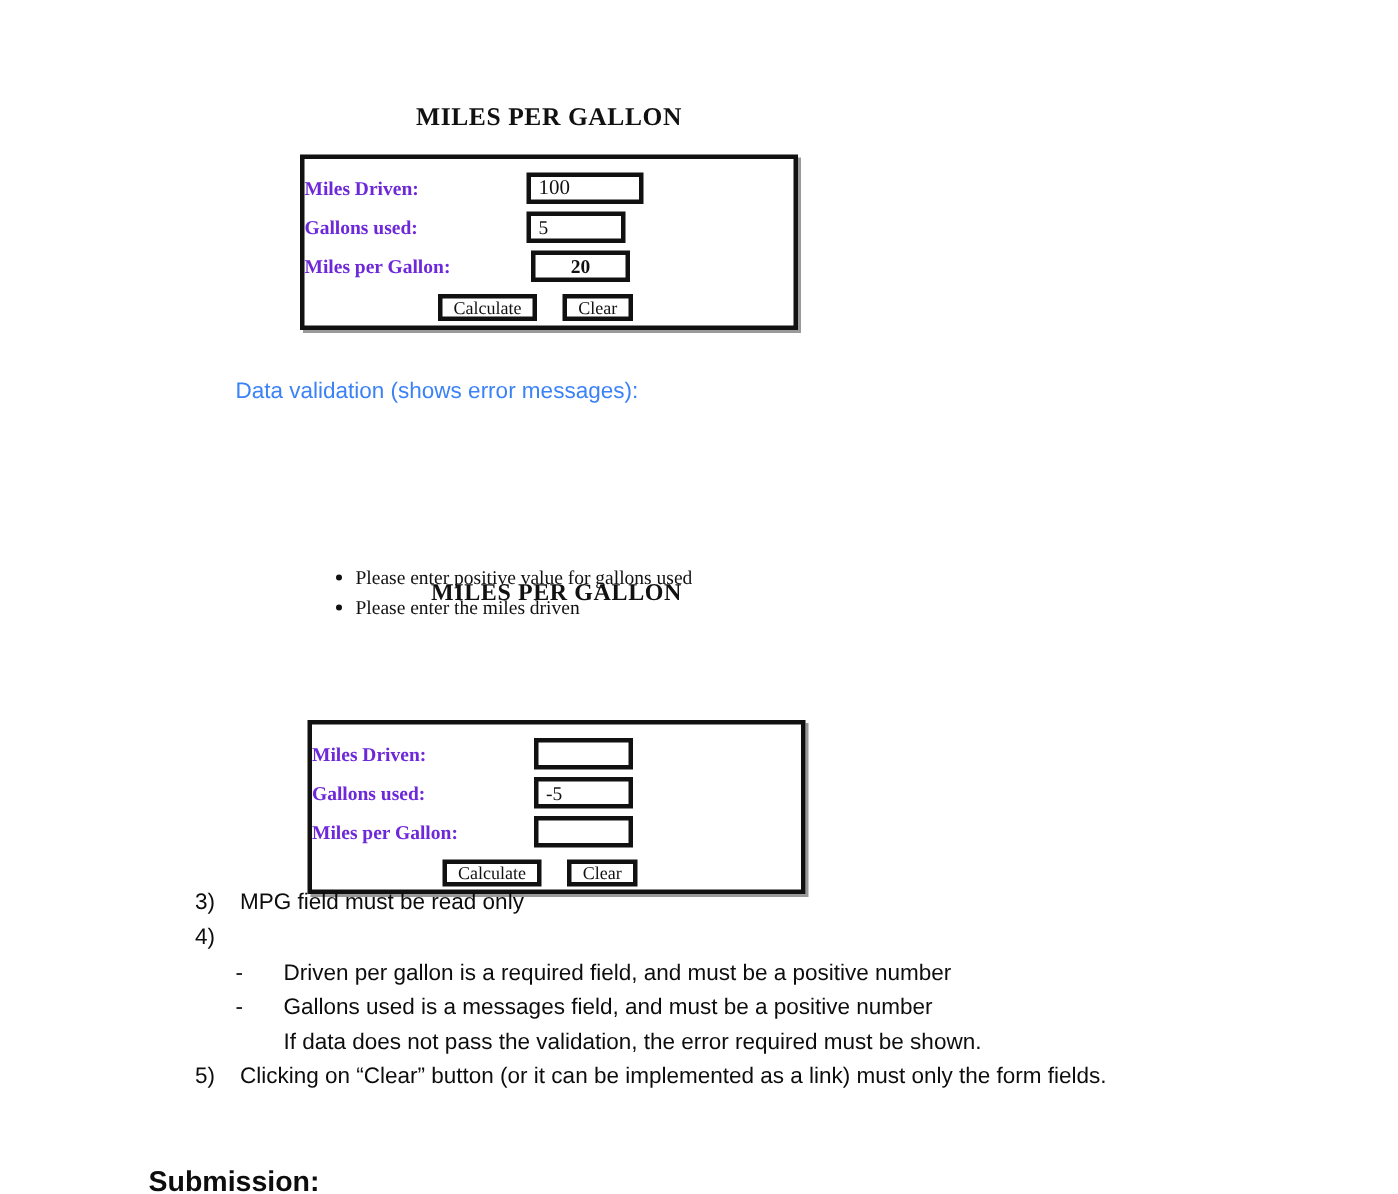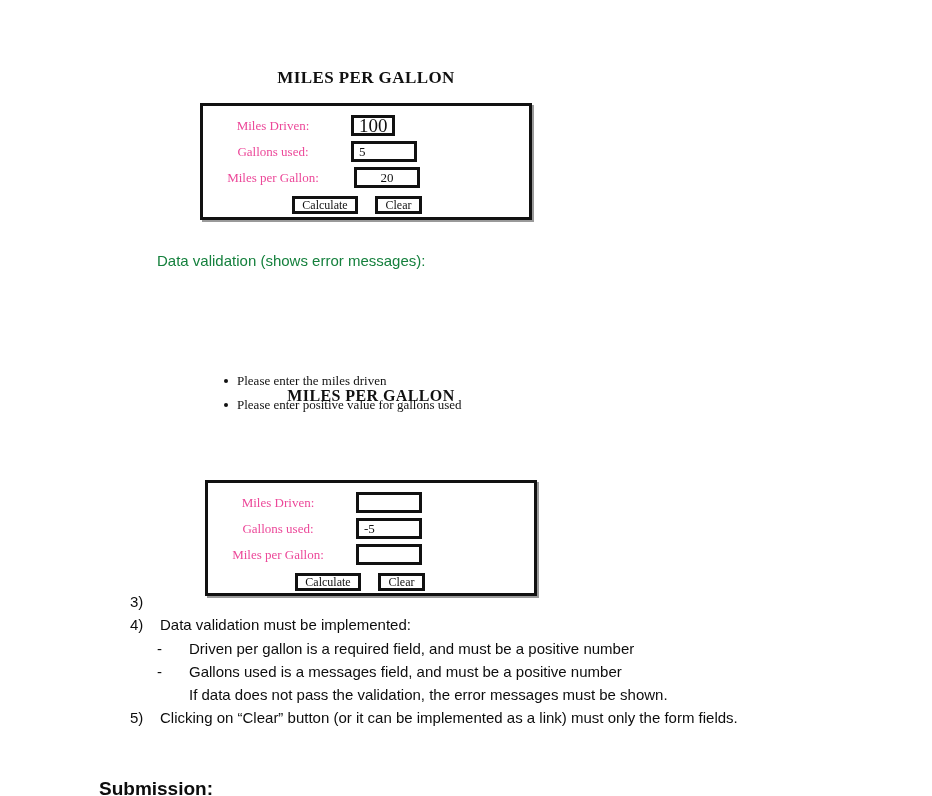--- a/index.html
+++ b/index.html
@@ -38,23 +38,24 @@
     box-sizing: border-box;
     box-shadow: 2px 2px 0 #9a9a9a;
   }
   .field-row {
     display: flex;
     align-items: center;
     justify-content: flex-start;
   }
   .field-label {
     font-family: "Liberation Serif", serif;
-    text-align: center;
-    color: #ec4899;
-    white-space: nowrap;
+    text-align: left;
+    color: #6d28d9;
+    white-space: nowrap;
+    font-weight: bold;
   }
   .field-input {
     border: 3px solid #111;
     background: #ffffff;
     box-sizing: border-box;
     font-family: "Liberation Serif", serif;
     color: #111;
     outline: none;
     padding: 0 5px;
   }
@@ -94,21 +95,21 @@
     width: 4px;
     height: 4px;
     border-radius: 50%;
     background: #111;
   }
 
   
   .doc-text {
     position: absolute;
     font-family: "Liberation Sans", sans-serif;
-    color: #15803d;
+    color: #3b82f6;
     white-space: nowrap;
   }
   .num-item {
     position: absolute;
     font-family: "Liberation Sans", sans-serif;
     color: #0d0d0d;
     white-space: nowrap;
   }
   .num-item .marker {
     position: absolute;
@@ -147,50 +148,50 @@
 </style>
 </head>
 <body>
 
 <div class="mock mock-title" style="left:200px; top:24px; width:332px; font-size:17px;">MILES PER GALLON</div>
 
 <div class="mock form-box" style="left:200px; top:59px; width:332px; height:117px;">
 
   <div class="field-row" style="margin-top:8px; height:23px;">
     <span class="field-label" style="width:140px; font-size:13px;">Miles Driven:</span>
-    <input class="field-input" type="text" style="margin-left: 8px; width: 44px; height: 21px; font-size: 19px;" value="100">
+    <input class="field-input" type="text" style="margin-left: 8px; width: 78px; height: 21px; font-size: 14px;" value="100">
   </div>
 
   <div class="field-row" style="margin-top:3px; height:23px;">
     <span class="field-label" style="width:140px; font-size:13px;">Gallons used:</span>
     <input class="field-input" type="text" style="margin-left: 8px; width: 66px; height: 21px; font-size: 13px;" value="5">
   </div>
 
   <div class="field-row" style="margin-top:3px; height:23px;">
     <span class="field-label" style="width:140px; font-size:13px;">Miles per Gallon:</span>
-    <input class="field-input" type="text" readonly="" style="margin-left: 11px; width: 66px; height: 21px; font-size: 13px; text-align: center;" value="20">
+    <input class="field-input" type="text" readonly="" style="margin-left: 11px; width: 66px; height: 21px; font-size: 13px; text-align: center; font-weight: bold;" value="20">
   </div>
 
   <div class="btn-row" style="margin-top:7px; margin-left:89px;">
     <button class="mock-btn" style="width:66px; height:18px; font-size:12px;">Calculate</button>
     <button class="mock-btn" style="width:47px; height:18px; font-size:12px; margin-left:17px;">Clear</button>
   </div>
 </div>
 
 <div class="doc-text" style="left:157px; top:252px; font-size:15px;">Data validation (shows error messages):</div>
 
 <div class="mock mock-title" style="left:205px; top:343px; width:332px; font-size:16px;">MILES PER GALLON</div>
 
 <ul class="err-list" style="position:absolute; left:222px; top:371px; font-size:13px;">
+  <li style="height:20px; line-height:20px; margin-top:4px;">
+    <span>Please enter positive value for gallons used</span>
+  </li>
   <li style="height:20px; line-height:20px;">
     <span>Please enter the miles driven</span>
   </li>
-  <li style="height:20px; line-height:20px; margin-top:4px;">
-    <span>Please enter positive value for gallons used</span>
-  </li>
 </ul>
 
 <div class="mock form-box" style="left:205px; top:436px; width:332px; height:116px;">
 
   <div class="field-row" style="margin-top:8px; height:23px;">
     <span class="field-label" style="width:140px; font-size:13px;">Miles Driven:</span>
     <input class="field-input" type="text" style="margin-left: 8px; width: 66px; height: 21px; font-size: 13px;" value="">
   </div>
 
   <div class="field-row" style="margin-top:3px; height:23px;">
@@ -204,40 +205,40 @@
   </div>
 
   <div class="btn-row" style="margin-top:7px; margin-left:87px;">
     <button class="mock-btn" style="width:66px; height:18px; font-size:12px;">Calculate</button>
     <button class="mock-btn" style="width:47px; height:18px; font-size:12px; margin-left:17px;">Clear</button>
   </div>
 </div>
 
 <div class="num-item" style="left:130px; top:593px; font-size:15px;">
   <span class="marker">3)</span>
+  <span class="body">MPG field must be read only</span>
 </div>
 
 <div class="num-item" style="left:130px; top:616px; font-size:15px;">
   <span class="marker">4)</span>
-  <span class="body">Data validation must be implemented:</span>
 </div>
 
 <div class="sub-item" style="left:157px; top:640px; font-size:15px;">
   <span class="dash">-</span>
   <span class="body">Driven per gallon is a required field, and must be a positive number</span>
 </div>
 
 <div class="sub-item" style="left:157px; top:663px; font-size:15px;">
   <span class="dash">-</span>
   <span class="body">Gallons used is a messages field, and must be a positive number</span>
 </div>
 
 <div class="sub-item" style="left:157px; top:686px; font-size:15px;">
   <span class="dash"></span>
-  <span class="body">If data does not pass the validation, the error messages must be shown.</span>
+  <span class="body">If data does not pass the validation, the error required must be shown.</span>
 </div>
 
 <div class="num-item" style="left:130px; top:709px; font-size:15px;">
   <span class="marker">5)</span>
   <span class="body">Clicking on “Clear” button (or it can be implemented as a link) must only the form fields.</span>
 </div>
 
 <div class="heading-bold" style="left:99px; top:778px; font-size:19px;">Submission:</div>
 
 </body></html>

